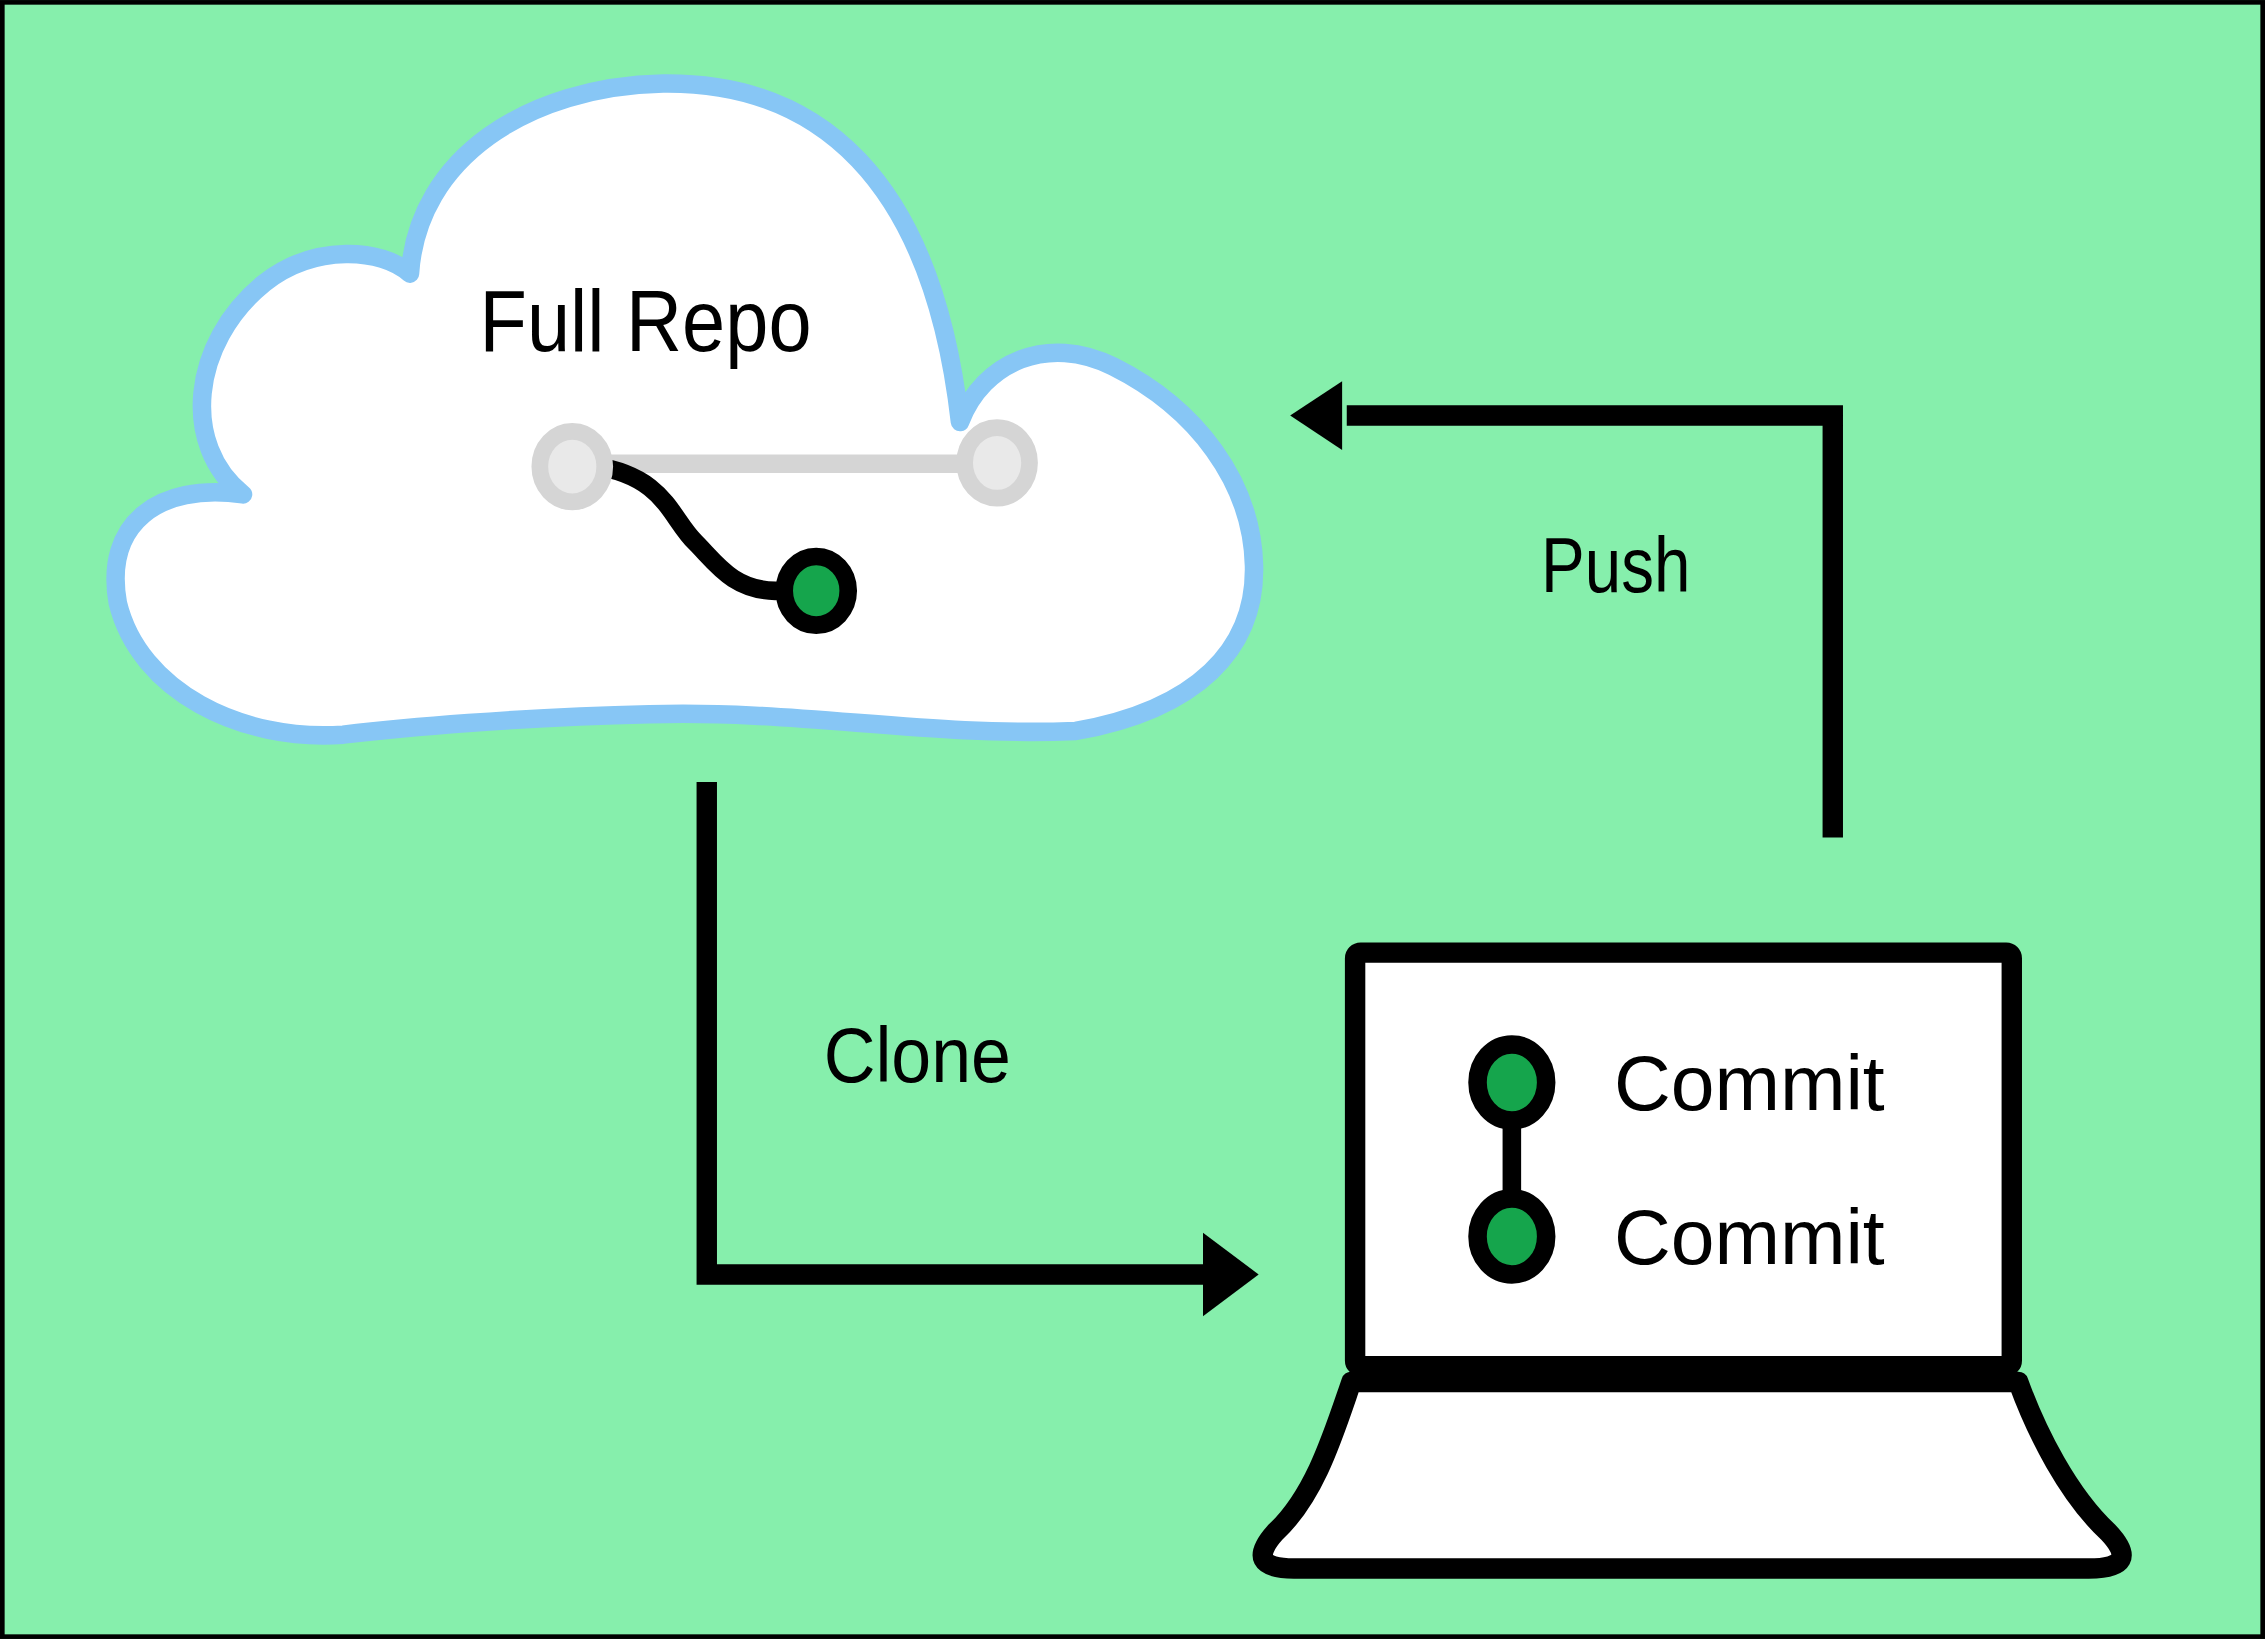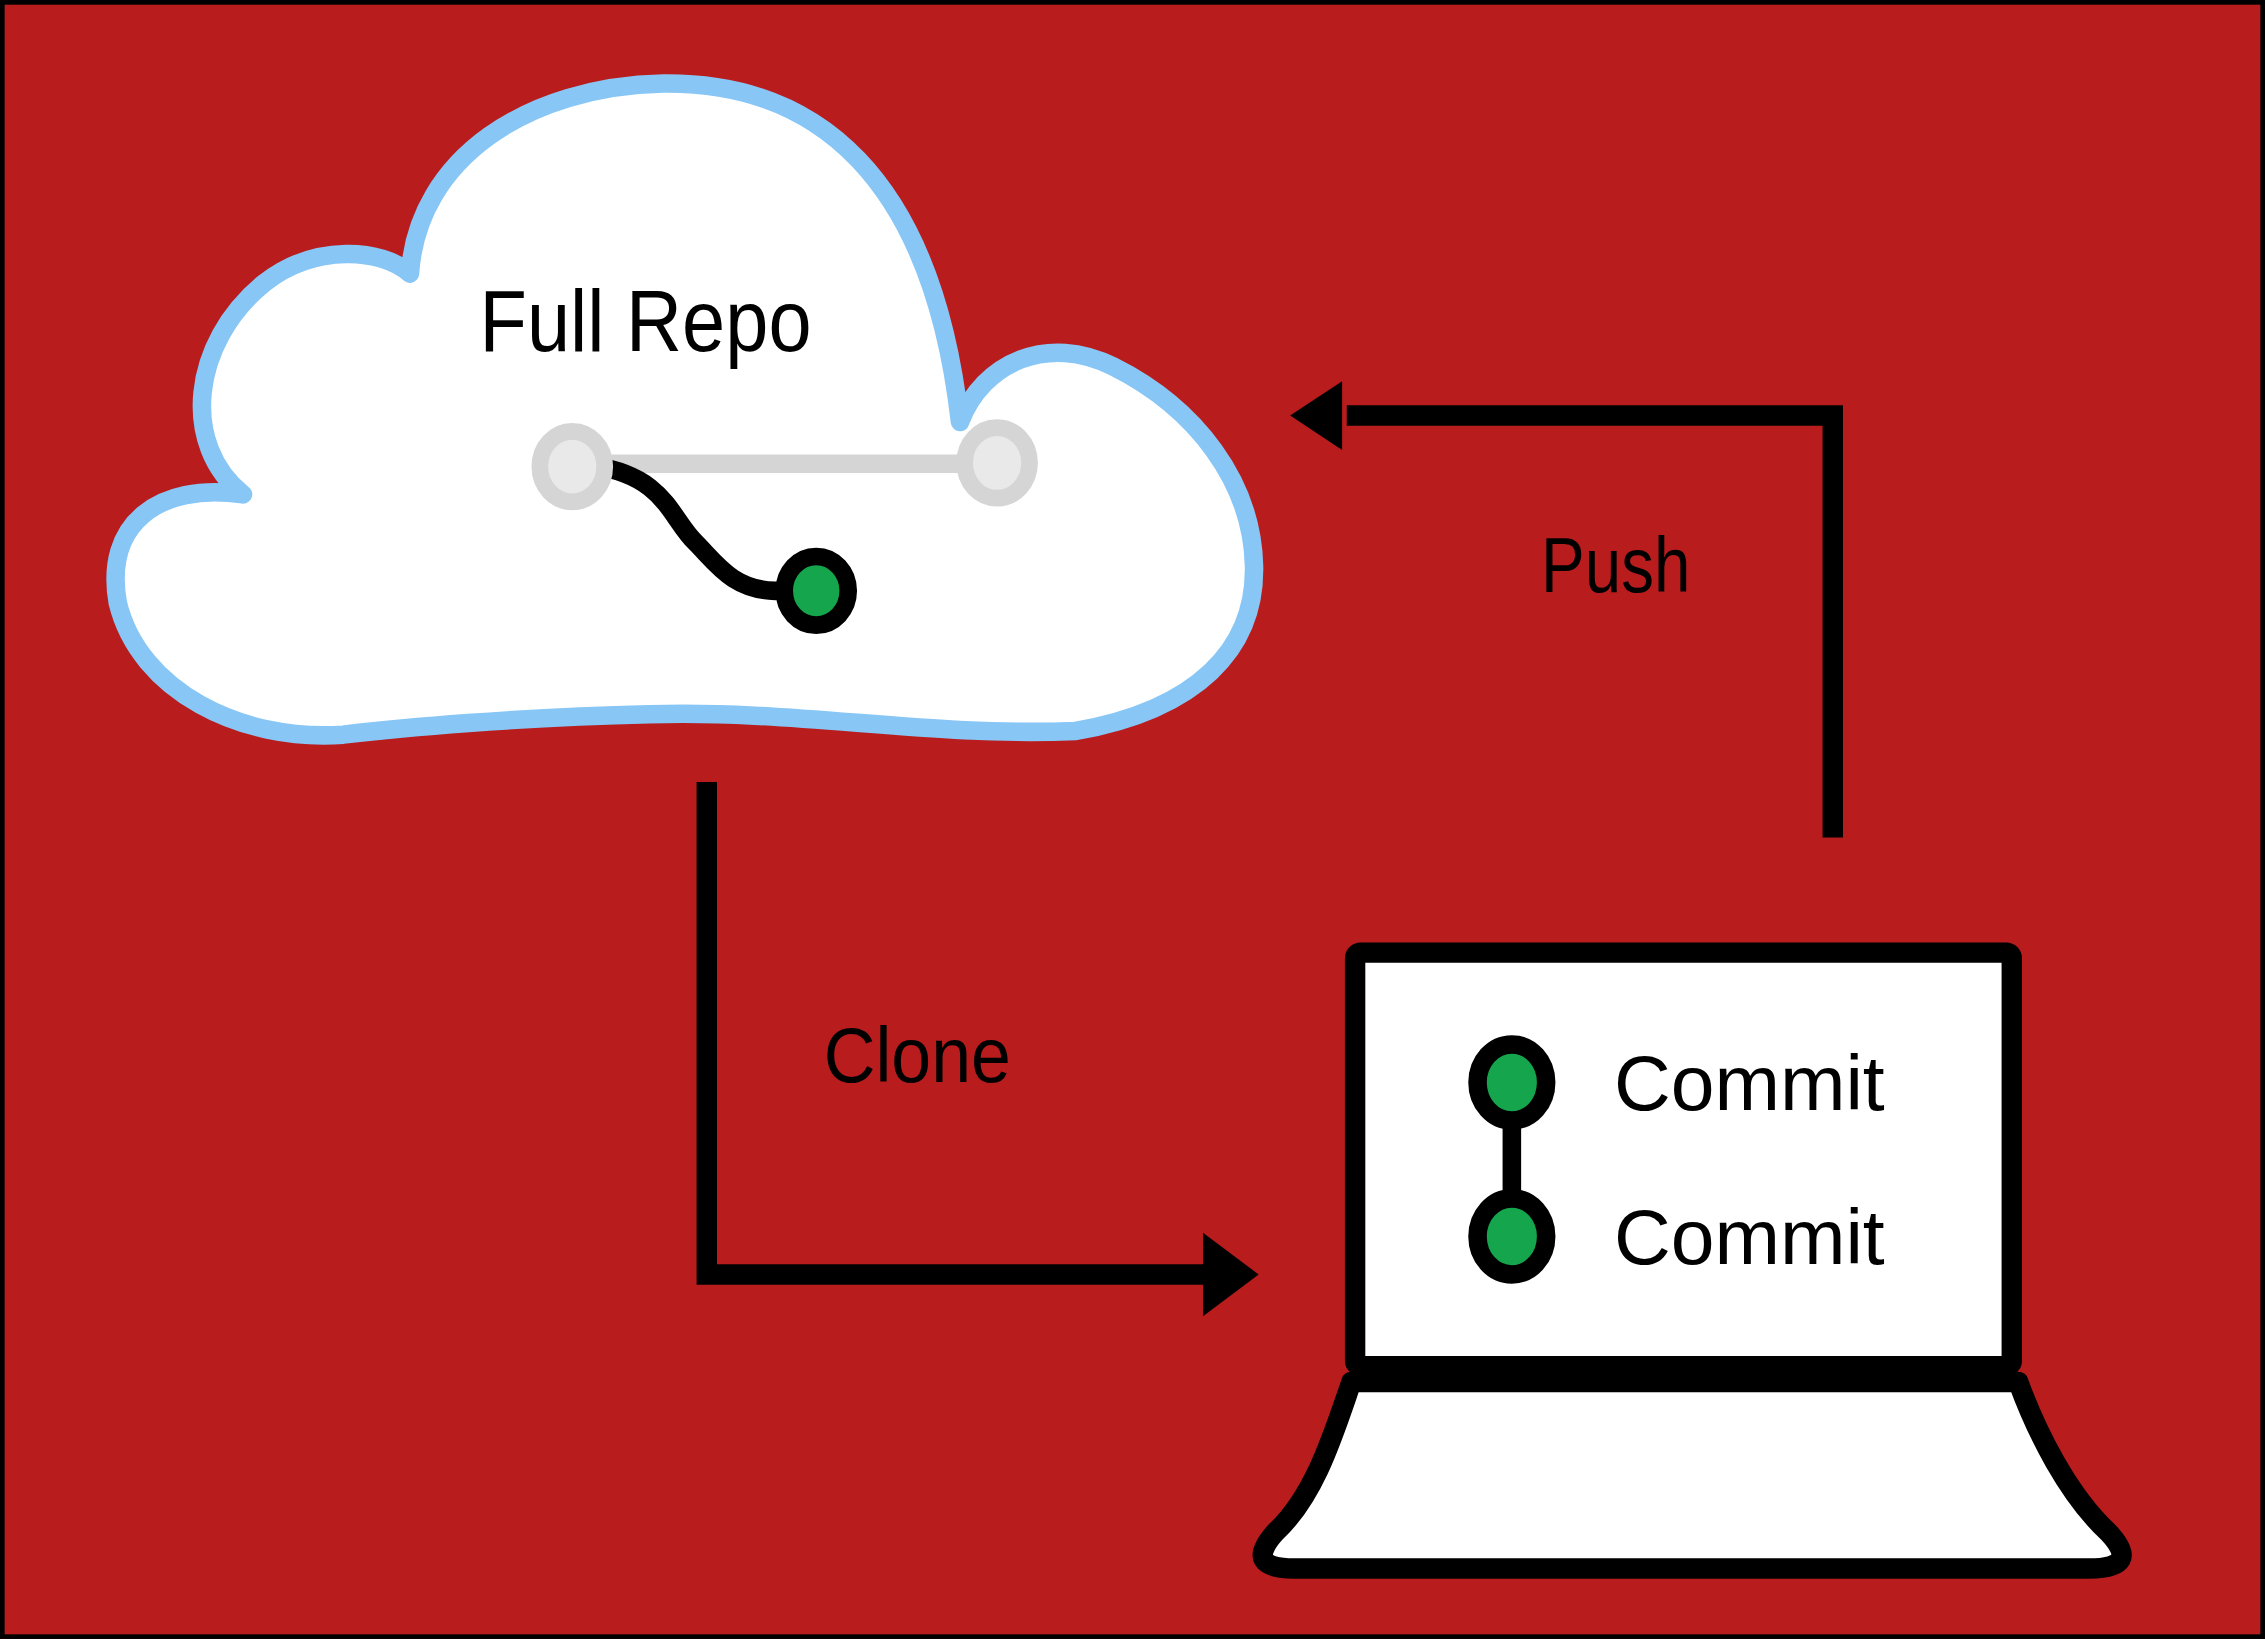--- a/index.html
+++ b/index.html
@@ -1,16 +1,16 @@
 <!DOCTYPE html>
 <html style="--cloud_blue: #87C6F5; --commit_green: #15A54C; --branch_gray: #D5D5D5; --branch_gray_light: #E9E9E9; --ink: #000000;font-size:15px"><head>
 <meta charset="utf-8">
 <style>
   html,body{margin:0;padding:0;background:#ffffff;}
-  .stage{position:relative;width:2265px;height:1639px;background:#b91c1c;overflow:hidden;}
+  .stage{position:relative;width:2265px;height:1639px;background:#86efac;overflow:hidden;}
   svg{display:block;width:2265px;height:1639px;}
   .label{font-family:"Liberation Sans","DejaVu Sans",sans-serif;fill:var(--ink);}
   .cloud-shape{fill:#ffffff;stroke:var(--cloud_blue);stroke-width:20;stroke-linejoin:round;stroke-linecap:round;}
   .ink-line{fill:none;stroke:var(--ink);stroke-width:22;stroke-linejoin:miter;stroke-linecap:butt;}
   .ink-head{fill:var(--ink);stroke:none;}
   .gray-line{fill:none;stroke:var(--branch_gray);stroke-width:20;stroke-linecap:butt;}
   .gray-node{fill:var(--branch_gray_light);stroke:var(--branch_gray);stroke-width:18;}
   .branch-curve{fill:none;stroke:var(--ink);stroke-width:20;stroke-linecap:round;}
   .green-node{fill:var(--commit_green);stroke:var(--ink);stroke-width:19;}
   .commit-node{fill:var(--commit_green);stroke:var(--ink);stroke-width:20;}

